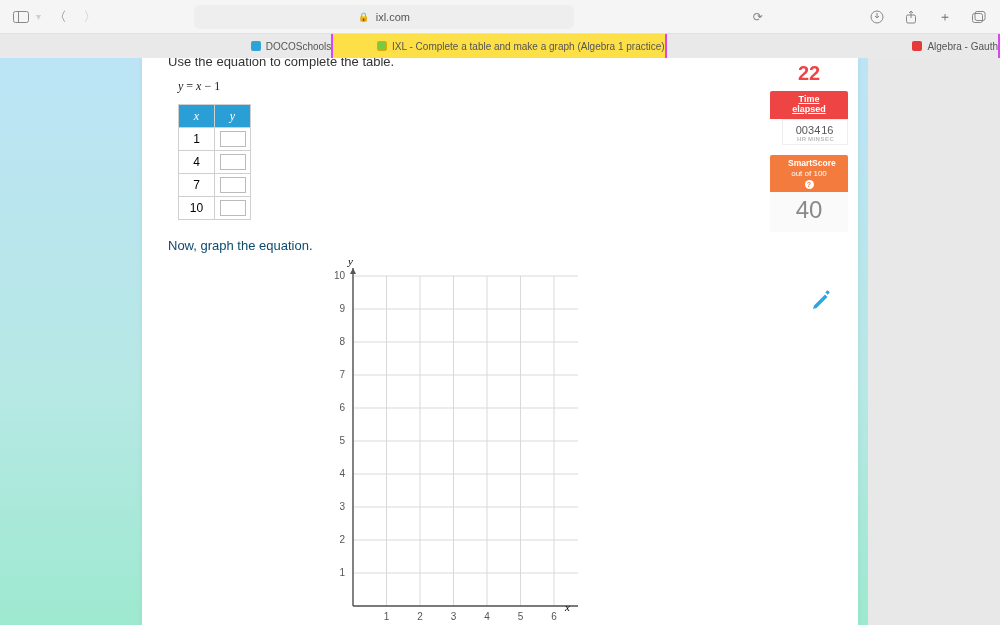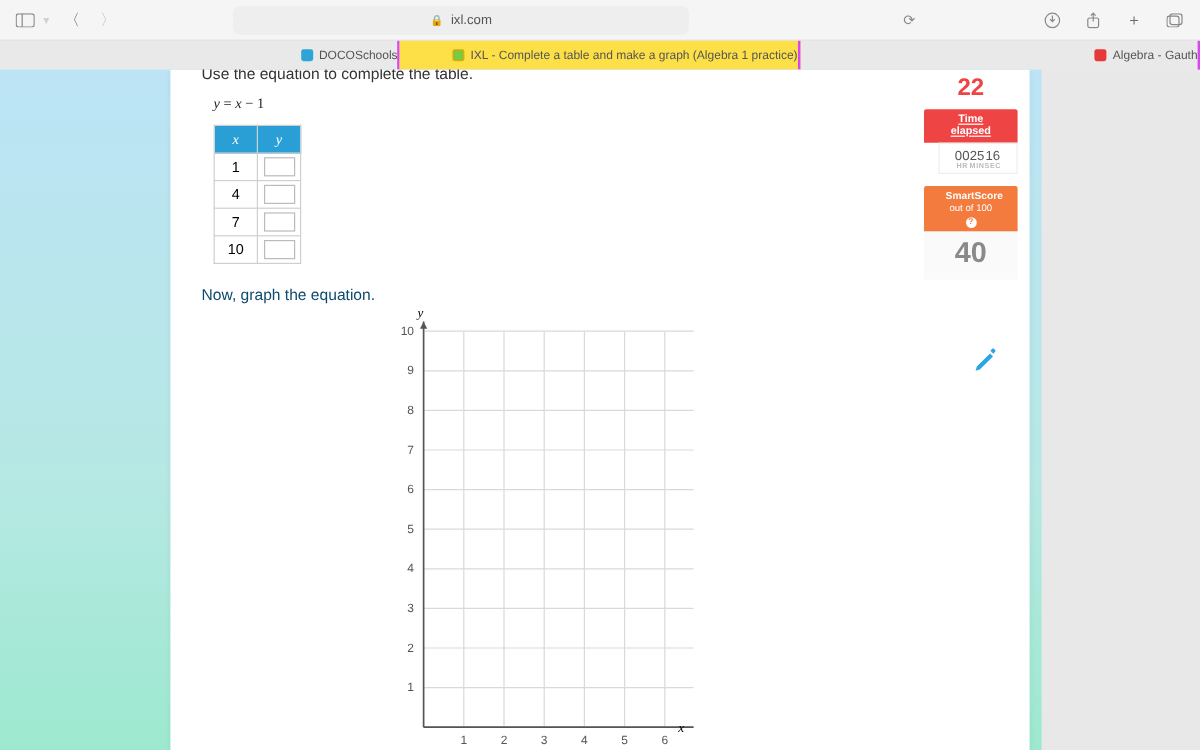--- a/index.html
+++ b/index.html
@@ -50,21 +50,21 @@
 .sidebar { position: absolute; right: 10px; top: 4px; width: 78px; }
 .qcount { text-align: center; font-size: 20px; font-weight: 700; color: #ef4444; margin-bottom: 6px; }
 .time-elapsed-hdr { background: #ef4444; color: #fff; font-size: 9px; font-weight: 700; text-align: center; padding: 4px 0; line-height: 1.1; border-radius: 2px 2px 0 0; text-decoration: underline;}
 .time-elapsed-body { background: #fff; border: 1px solid #eee; display: flex; justify-content: center; padding: 4px 14px 2px; margin-left: 12px; }
 .time-col { text-align: center; }
 .time-val { font-size: 11px; color: #555; }
 .time-unit { font-size: 6px; color: #bbb; font-weight: 700; letter-spacing: 0.5px;}
 .smartscore-hdr { background: #f47b3e; color: #fff; font-size: 8.5px; font-weight: 700; text-align: center; padding: 3px 18px; margin-top: 10px; line-height: 1.2; border-radius: 2px 2px 0 0;}
 .smartscore-hdr .sub { font-weight: 400; font-size: 8px;}
 .qmark { display:inline-block; width:9px; height:9px; border-radius:50%; background:#fff; color:#f47b3e; font-size:7px; line-height:9px; font-weight:700;}
-.score { text-align: center; font-size: 24px; font-weight: 700; color: #8a8a8a; background:#fafafa; padding: 4px 0 8px; }
+.score { text-align: center; font-size: 24px; font-weight: 400; color: #8a8a8a; background:#fafafa; padding: 4px 0 8px; }
 
 .pencil-icon { position: absolute; right: 24px; top: 230px; color: #2aa7e0; transform: rotate(0deg); }
 .pencil-icon svg { width: 24px; height: 24px; }
 
 </style>
 </head>
 <body>
 
 <div class="browser-toolbar">
   <span class="tb-btn">
@@ -217,21 +217,21 @@
 
     <div class="sidebar">
       <div class="qcount">22</div>
       <div class="time-elapsed-hdr">Time<br>elapsed</div>
       <div class="time-elapsed-body">
         <div class="time-col">
             <div class="time-val">00</div>
             <div class="time-unit">HR</div>
           </div>
         <div class="time-col">
-            <div class="time-val">25</div>
+            <div class="time-val">34</div>
             <div class="time-unit">MIN</div>
           </div>
         <div class="time-col">
             <div class="time-val">16</div>
             <div class="time-unit">SEC</div>
           </div>
       </div>
       <div class="smartscore-hdr">
         <span>SmartScore</span><br>
         <span class="sub"><span>out of 100</span> <span class="qmark">?</span></span>

